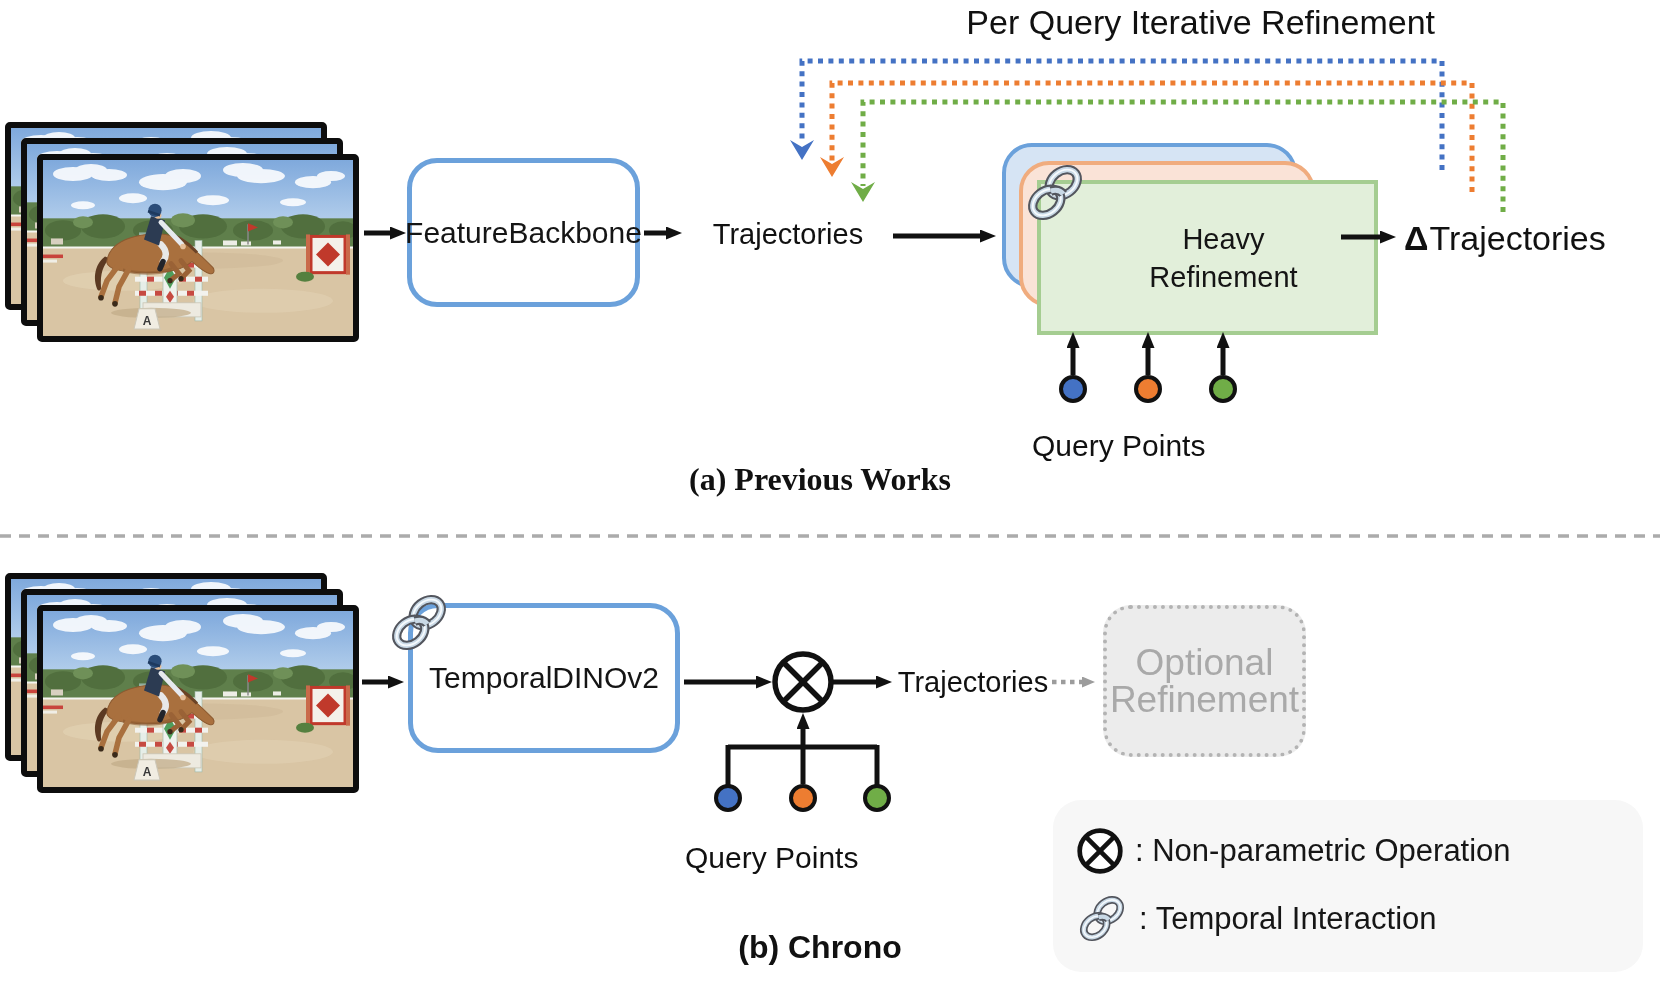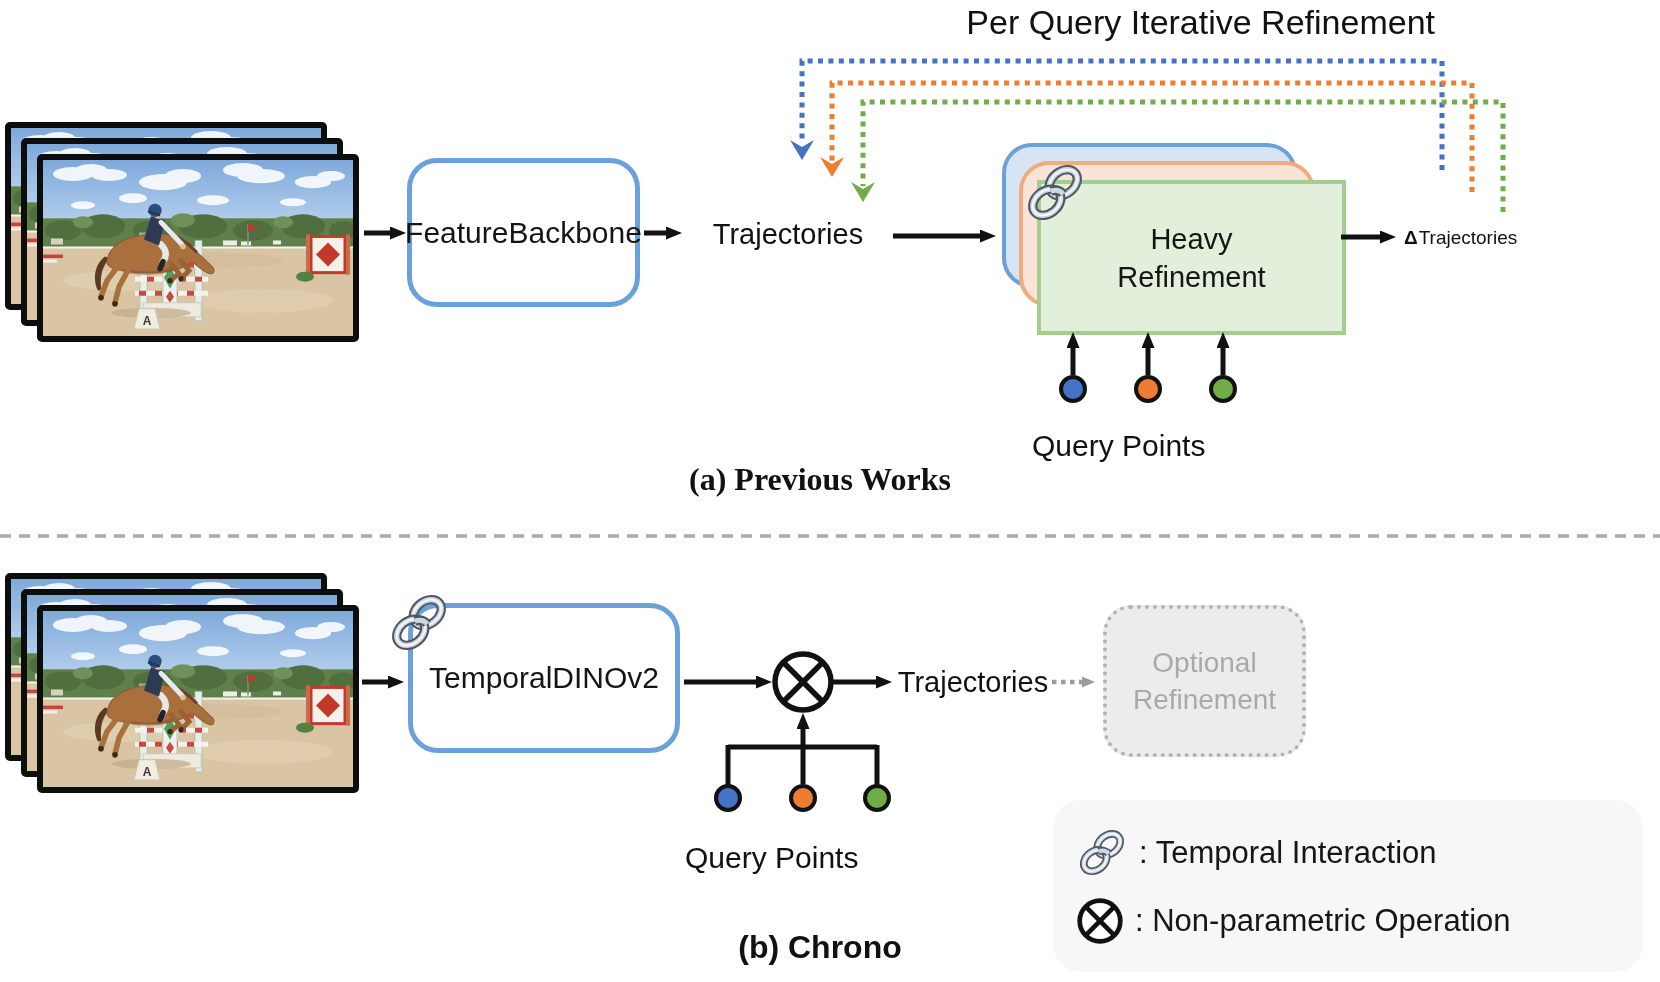--- a/index.html
+++ b/index.html
@@ -34,27 +34,27 @@
   .sb{box-sizing:border-box;border-radius:30px;}
   .sb-blue{background:var(--stack-blue-fill);border:4px solid var(--stack-blue-border);}
   .sb-orange{background:var(--stack-orange-fill);border:4px solid var(--stack-orange-border);}
   .sb-green{background:var(--stack-green-fill);border:4px solid var(--stack-green-border);
     display:flex;flex-direction:column;align-items:center;justify-content:center;
     font-size:29px;line-height:38px;color:#151515;text-align:center;}
 
   .lbl{font-size:29px;line-height:36px;text-align:center;white-space:nowrap;}
   .lbl-q{font-size:30px;line-height:36px;white-space:nowrap;}
   .caption{font-size:32px;line-height:40px;font-weight:700;text-align:center;white-space:nowrap;}
-  .delta-lbl{font-size:19px;line-height:38px;white-space:nowrap;}
+  .delta-lbl{font-size:34px;line-height:38px;white-space:nowrap;}
   .delta-lbl b{font-weight:700;margin-right:1px;}
 
   .optional-box{
     box-sizing:border-box;border:4px dotted #b3b3b3;background:#ececec;
     border-radius:28px;display:flex;flex-direction:column;align-items:center;justify-content:center;
-    font-size:28px;line-height:37px;color:#a9a9a9;text-align:center;
+    font-size:37px;line-height:37px;color:#a9a9a9;text-align:center;
   }
 
   .legend{
     box-sizing:border-box;background:var(--legend-bg);border-radius:28px;
     display:flex;flex-direction:column;justify-content:center;gap:16px;padding:10px 0 10px 22px;
   }
   .legend-row{display:flex;align-items:center;gap:10px;}
   .legend-row .ltext{font-size:31px;color:#161616;white-space:nowrap;}
   .icon-slot{flex:0 0 auto;display:flex;align-items:center;justify-content:center;}
 </style>
@@ -221,21 +221,21 @@
       </div>
     </div>
 
     <div class="abs pbox blue-border" style="left:407px;top:158px;width:233px;height:149px;">
       <span>Feature</span>
       <span>Backbone</span>
     </div>
 
     <div class="abs sb sb-blue" style="left:1002px;top:143px;width:295px;height:145px;"></div>
     <div class="abs sb sb-orange" style="left:1019px;top:161px;width:296px;height:146px;"></div>
-    <div class="abs sb-green" style="left:1037px;top:180px;width:301px;height:147px;">
+    <div class="abs sb-green" style="left:1037px;top:180px;width:301px;height:147px;padding-left:32px;">
       <span>Heavy</span>
       <span>Refinement</span>
     </div>
 
     <div class="abs" style="left:5px;top:573px;">
       <div class="frame abs" style="left:0;top:0;">
         <svg width="310" height="176" viewBox="0 0 310 175" preserveAspectRatio="none">
             <use href="#scene"></use>
           </svg>
       </div>
@@ -255,36 +255,36 @@
       <span>Temporal</span>
       <span>DINOv2</span>
     </div>
 
     <div class="abs optional-box" style="left:1103px;top:605px;width:203px;height:152px;">
       <span>Optional</span>
       <span>Refinement</span>
     </div>
 
     <div class="abs legend" style="left:1053px;top:800px;width:590px;height:172px;">
+      <div class="legend-row">
+        <span class="icon-slot">
+          <svg width="50" height="50" viewBox="0 0 64 64">
+              <use href="#otimes"></use>
+            </svg>
+        </span>
+        <span class="ltext">: Non-parametric Operation</span>
+      </div>
       <div class="legend-row">
         <span class="icon-slot">
           <svg width="54" height="54" viewBox="0 0 64 64">
               <use href="#chain"></use>
             </svg>
         </span>
         <span class="ltext">: Temporal Interaction</span>
       </div>
-      <div class="legend-row">
-        <span class="icon-slot">
-          <svg width="50" height="50" viewBox="0 0 64 64">
-              <use href="#otimes"></use>
-            </svg>
-        </span>
-        <span class="ltext">: Non-parametric Operation</span>
-      </div>
     </div>
   </div>
 
   <svg class="abs layer-lines" style="left:0;top:0;" width="1660" height="982" viewBox="0 0 1660 982">
     <defs>
       <marker id="m-black" markerUnits="userSpaceOnUse" markerWidth="20" markerHeight="16" refX="2" refY="6.5" orient="auto">
         <path d="M0,0 L16,6.5 L0,13 Z" fill="#111"></path>
       </marker>
       <marker id="m-gray" markerUnits="userSpaceOnUse" markerWidth="18" markerHeight="14" refX="2" refY="5.5" orient="auto">
         <path d="M0,0 L13,5.5 L0,11 Z" fill="#9C9C9C"></path>

